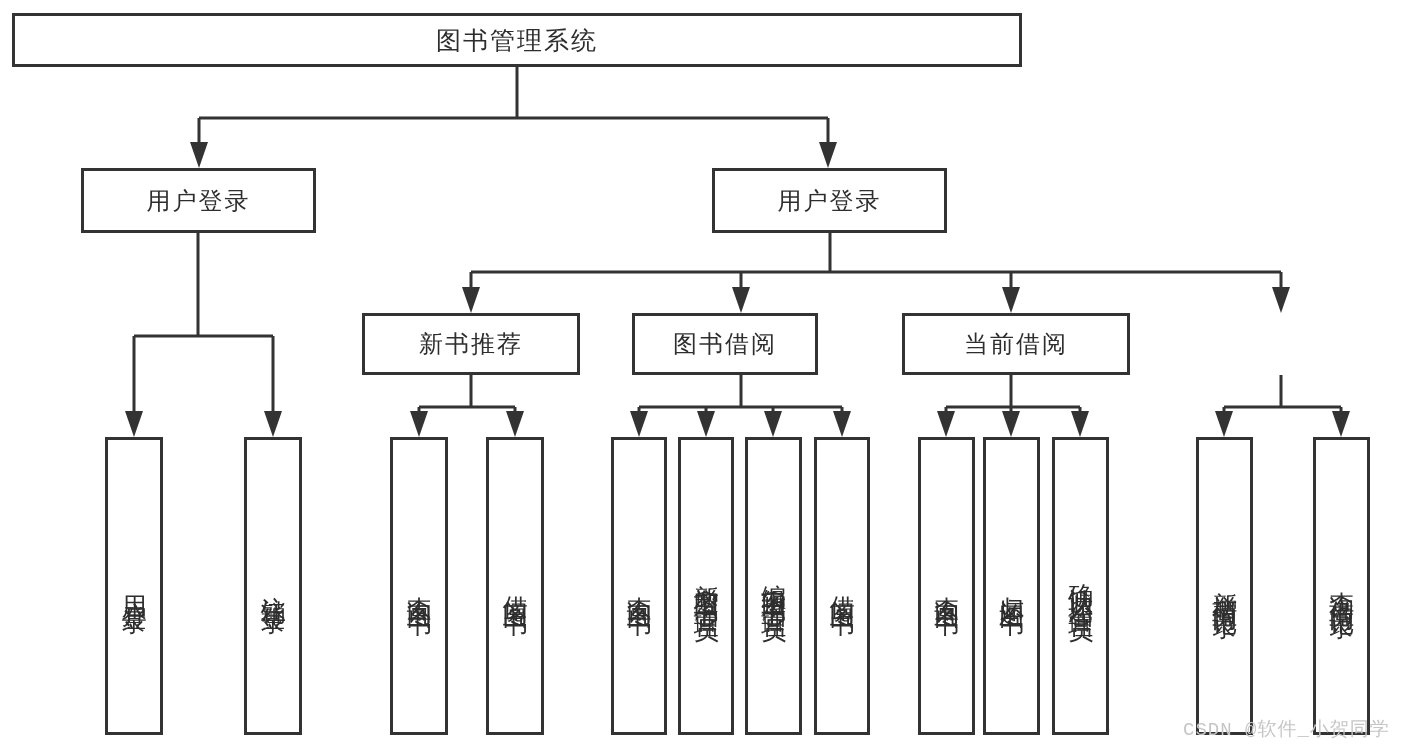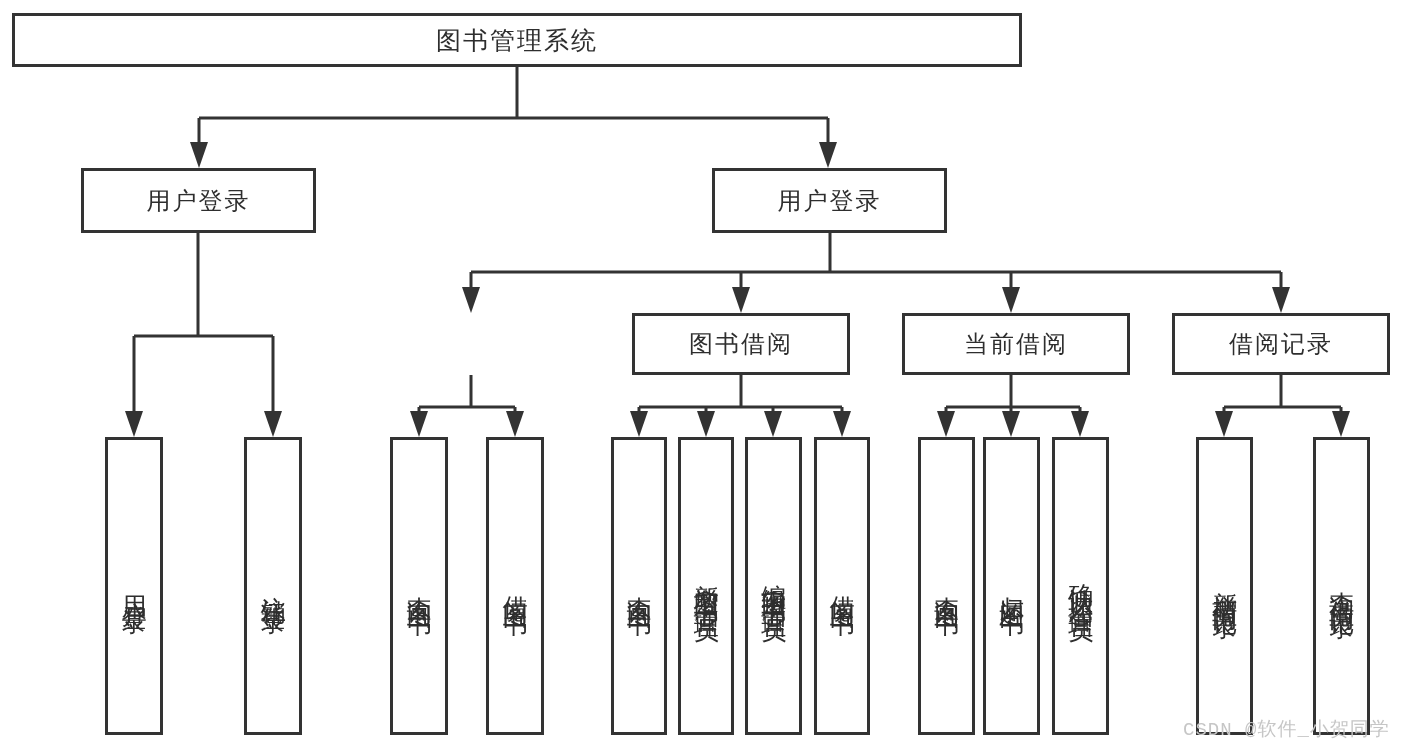--- a/index.html
+++ b/index.html
@@ -99,23 +99,23 @@
       <path class="arrow" d="M1215 411 h18 L1224 437 Z"></path>
       <path class="arrow" d="M1332 411 h18 L1341 437 Z"></path>
     </g>
   </svg>
 
   <div class="hnode title" style="left:12px;top:13px;width:1010px;height:54px">图书管理系统</div>
 
   <div class="hnode" style="left:81px;top:168px;width:235px;height:65px">用户登录</div>
   <div class="hnode" style="left:712px;top:168px;width:235px;height:65px">用户登录</div>
 
-  <div class="hnode" style="left:632px;top:313px;width:218px;height:62px">图书借阅</div>
+  <div class="hnode" style="left:362px;top:313px;width:218px;height:62px">新书推荐</div>
+  <div class="hnode" style="left:632px;top:313px;width:186px;height:62px">图书借阅</div>
   <div class="hnode" style="left:902px;top:313px;width:228px;height:62px">当前借阅</div>
-  <div class="hnode" style="left:1172px;top:313px;width:218px;height:62px">借阅记录</div>
 
   <div class="vnode" style="left:105px;top:437px;width:58px;height:298px">用户登录</div>
   <div class="vnode" style="left:244px;top:437px;width:58px;height:298px">注销登录</div>
 
   <div class="vnode" style="left:390px;top:437px;width:58px;height:298px">查询图书</div>
   <div class="vnode" style="left:486px;top:437px;width:58px;height:298px">借阅图书</div>
 
   <div class="vnode" style="left:611px;top:437px;width:56px;height:298px">查询图书</div>
   <div class="vnode" style="left:678px;top:437px;width:56px;height:298px">新增图书（管理员）</div>
   <div class="vnode" style="left:745px;top:437px;width:57px;height:298px">编辑图书（管理员）</div>

